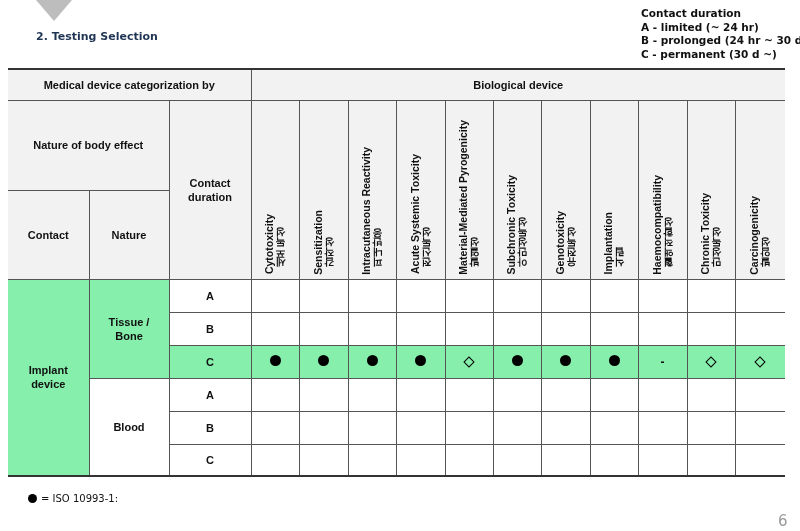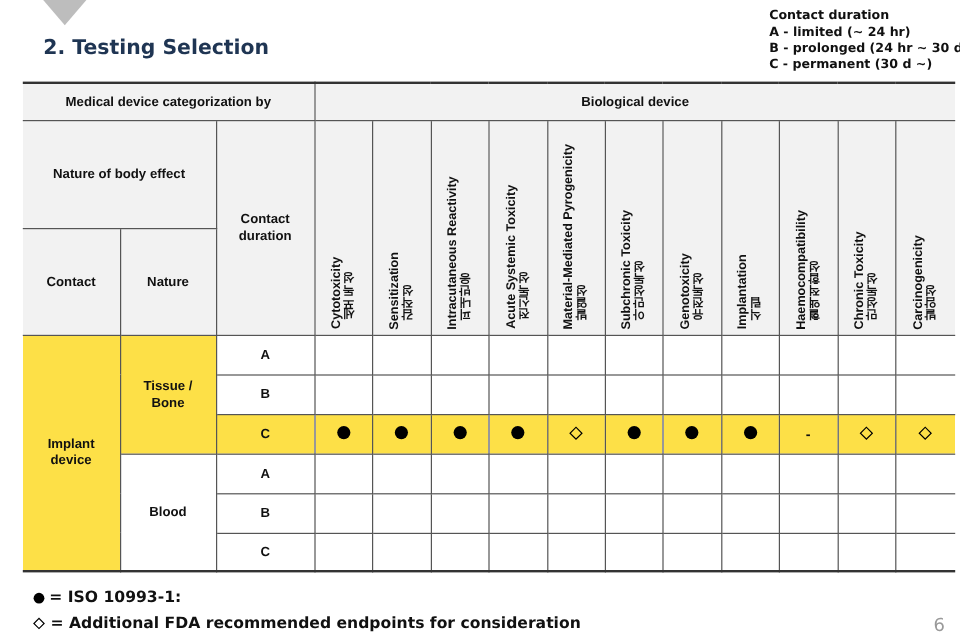--- a/index.html
+++ b/index.html
@@ -6,62 +6,62 @@
   html, body { width: 800px; height: 531px; background: #ffffff; overflow: hidden; }
   body { position: relative; font-family: "Liberation Sans", sans-serif; color: #111; }
 
   .chevron {
     position: absolute; left: 36px; top: 0; width: 0; height: 0;
     border-left: 18px solid transparent; border-right: 18px solid transparent;
     border-top: 21px solid #bdbdbd;
   }
   .title {
     position: absolute; left: 36px; top: 30px;
-    font-family: "DejaVu Sans", sans-serif; font-weight: bold; font-size: 17px;
+    font-family: "DejaVu Sans", sans-serif; font-weight: bold; font-size: 11px;
     color: #1f3553; letter-spacing: 0px;
   }
   .legend-box {
     position: absolute; left: 641px; top: 7px;
     font-family: "DejaVu Sans", sans-serif; font-size: 10.5px; line-height: 13.5px;
     color: #111; font-weight: bold;
   }
   .legend-box div { white-space: nowrap; }
 
   table.grid {
-    position: absolute; left: 19px; top: 68px;
+    position: absolute; left: 8px; top: 68px;
     border-collapse: collapse; table-layout: fixed;
     border-top: 2px solid #333; border-bottom: 2px solid #333;
   }
   table.grid td {
     border: 1px solid #555; text-align: center; vertical-align: middle;
     font-size: 11px; font-weight: bold; padding: 0; overflow: hidden;
   }
   table.grid tr > td:first-child { border-left: none; }
   table.grid tr > td:last-child { border-right: none; }
   .hdr { background: #f2f2f2; }
-  .yellow { background: #fde047; }
+  .yellow { background: #86efac; }
   .white { background: #ffffff; }
 
   .vert-wrap {
     display: flex; justify-content: center; align-items: flex-end;
     height: 178px; padding-bottom: 4px;
   }
   .vert {
     writing-mode: vertical-rl; transform: rotate(180deg);
     text-align: left; font-size: 10.5px; font-weight: bold; line-height: 12px;
     white-space: nowrap;
   }
   .vert .ko { display: block; font-weight: bold; font-size: 10px; }
   .dot { display: inline-block; width: 11px; height: 11px; border-radius: 50%; background: #000; }
   .dia { display: inline-block; width: 8px; height: 8px; border: 1.3px solid #000; transform: rotate(45deg); }
   .dash { font-weight: bold; font-size: 12px; }
 
   .footnotes {
     position: absolute; left: 28px; top: 488px;
-    font-family: "DejaVu Sans", sans-serif; font-size: 13px; font-weight: bold; color: #111;
+    font-family: "DejaVu Sans", sans-serif; font-size: 10px; font-weight: normal; color: #111;
   }
   .footnotes .fn { height: 21px; display: flex; align-items: center; gap: 4px; }
   .fn .dot { width: 9px; height: 9px; }
   .fn .dia { width: 7px; height: 7px; margin: 0 2px 0 1px; }
   .page-num {
     position: absolute; left: 778px; top: 512px;
     font-family: "DejaVu Sans", sans-serif; font-size: 15px; color: #9a9a9a;
   }
 </style>
 </head>
@@ -260,19 +260,15 @@
         <td class="white"></td>
       </tr>
     </tbody>
 </table>
 
 <div class="footnotes">
   <div class="fn">
     <span class="dot"></span>
     <span>= ISO 10993-1:</span>
   </div>
-  <div class="fn">
-    <span class="dia"></span>
-    <span>= Additional FDA recommended endpoints for consideration</span>
-  </div>
 </div>
 
 <div class="page-num">6</div>
 
 </body></html>

